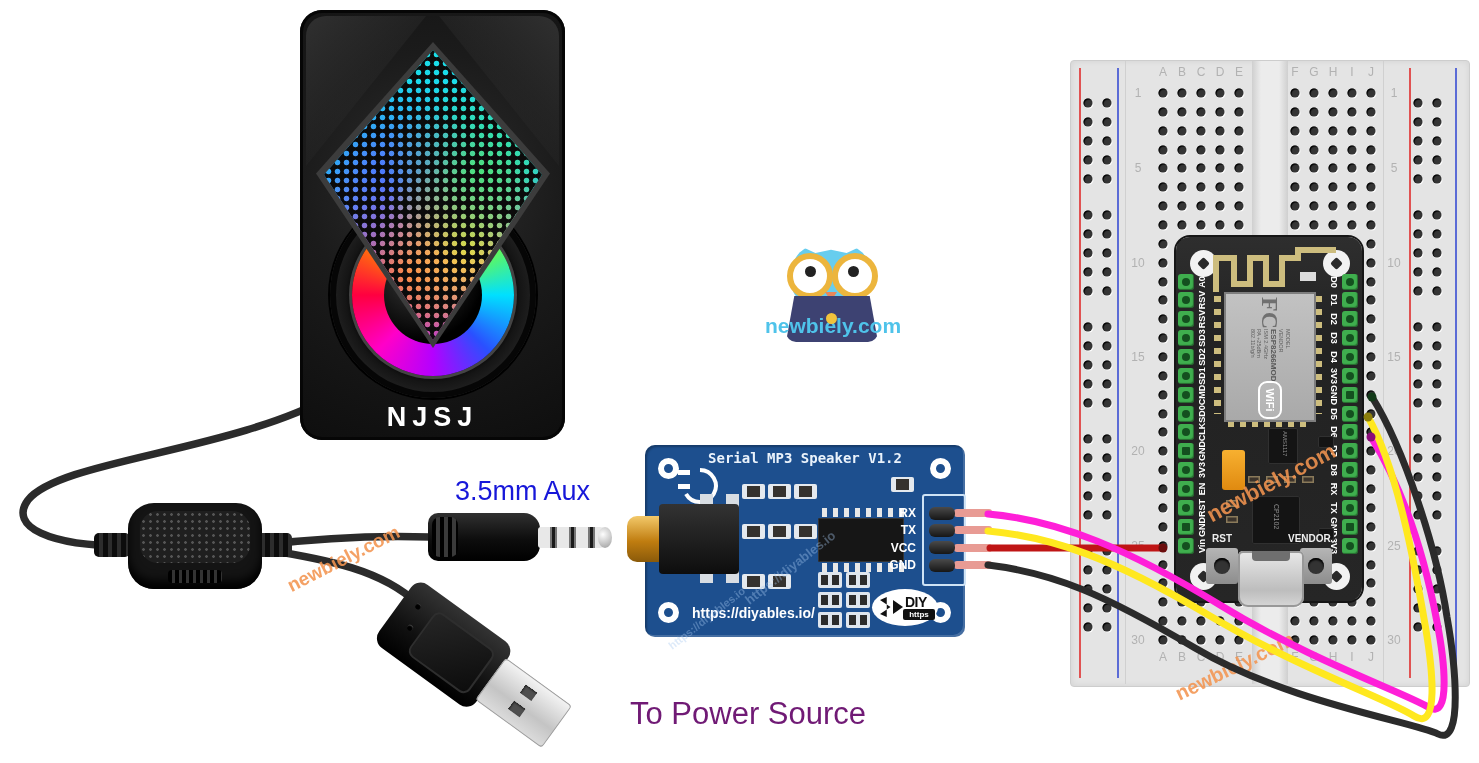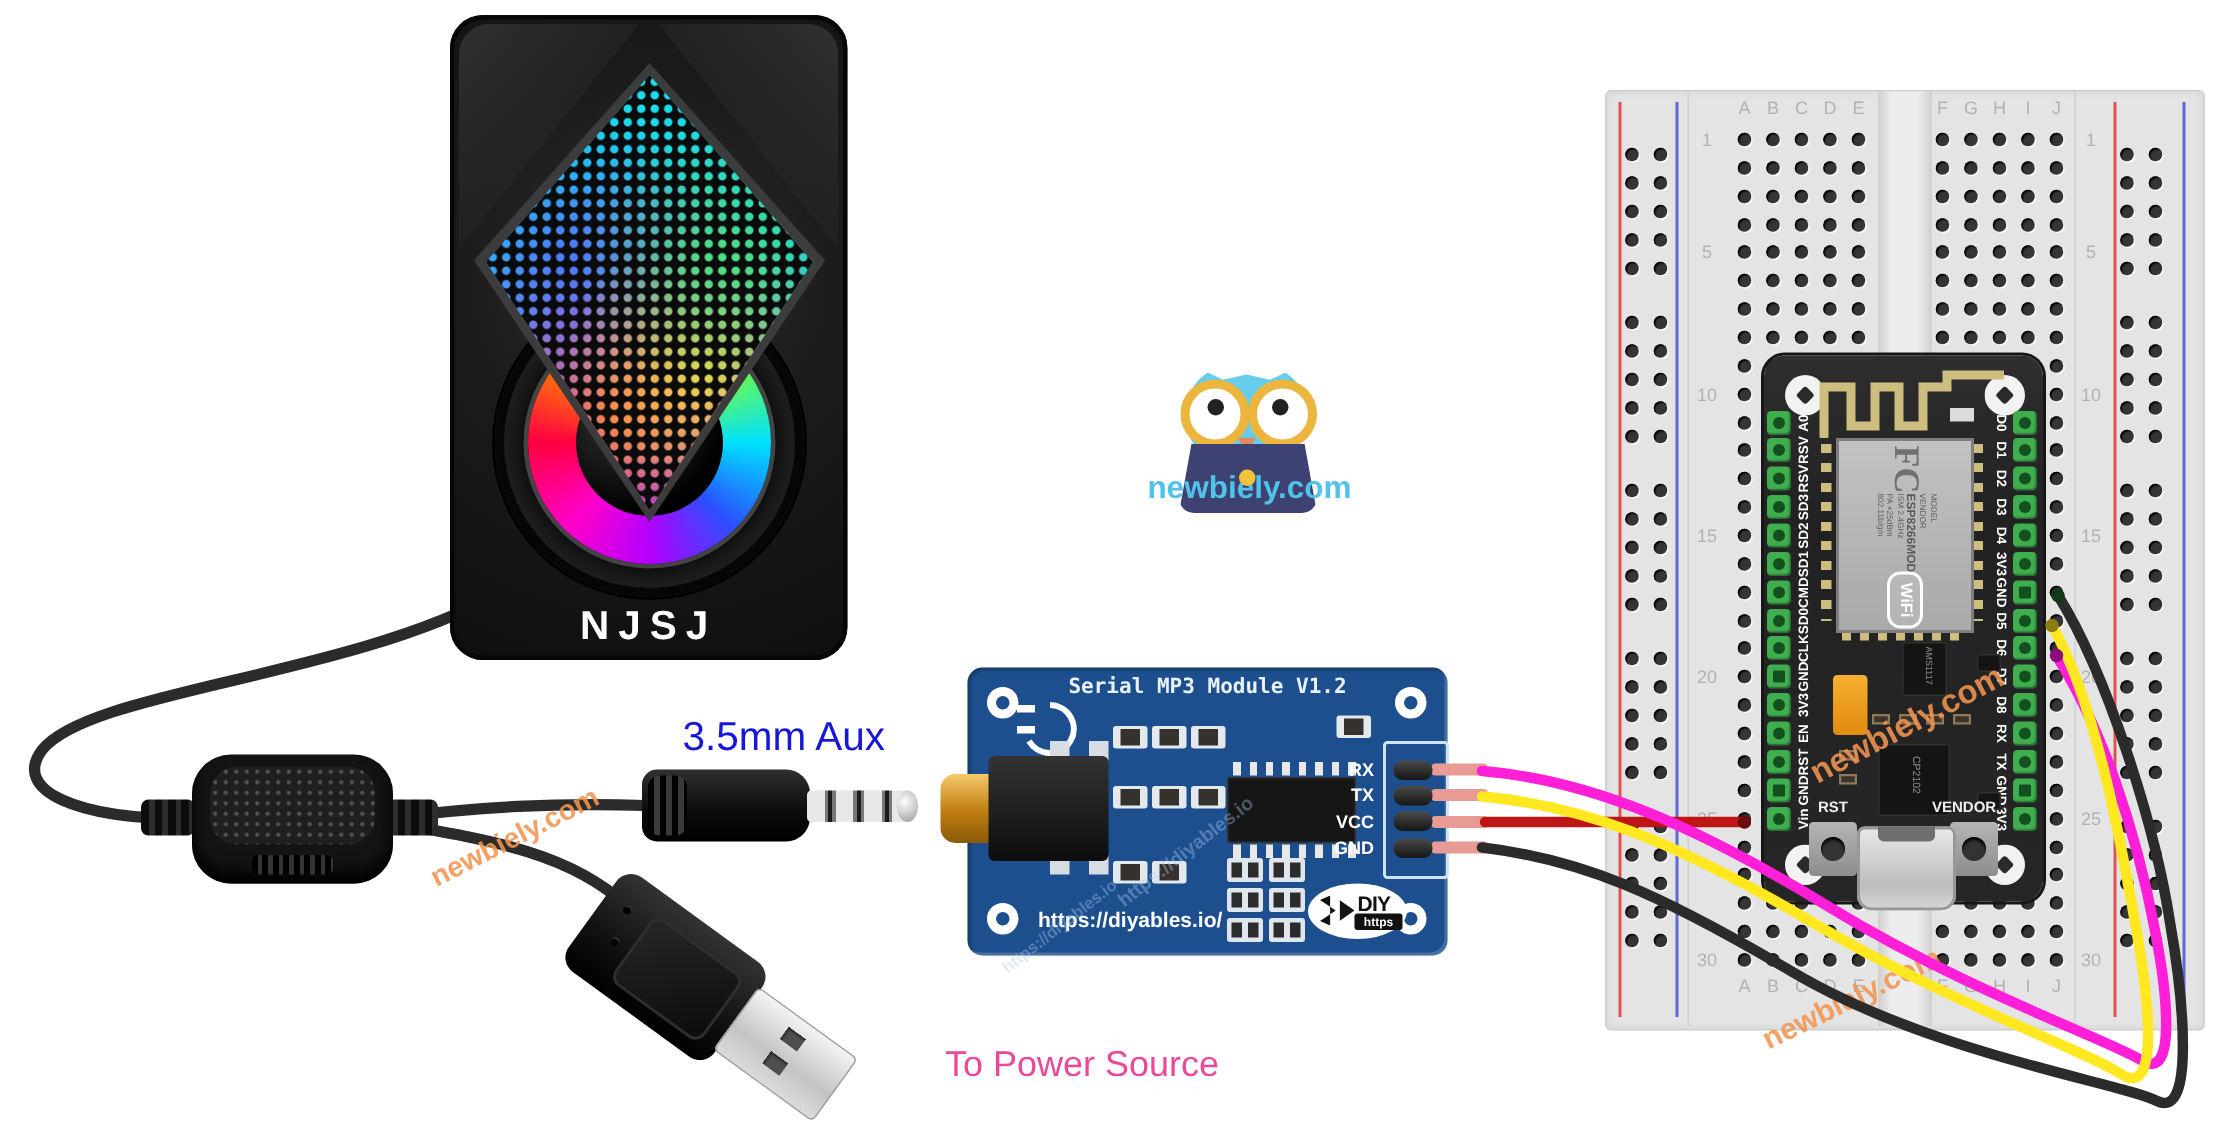--- a/index.html
+++ b/index.html
@@ -215,21 +215,21 @@
   <div class="abs" id="owl-beak" style="z-index:4"></div>
   <div class="abs" id="laptop" style="z-index:5"></div>
   <div class="abs" id="laptop-dot" style="z-index:6"></div>
   <div class="abs" id="site-logo-text" style="z-index:5">newbiely.com</div>
 
   <div class="abs" id="mp3-board" style="z-index:2"></div>
   <div class="mount-hole" style="left:658px;top:458px;z-index:3"></div>
   <div class="mount-hole" style="left:930px;top:458px;z-index:3"></div>
   <div class="mount-hole" style="left:658px;top:602px;z-index:3"></div>
   <div class="mount-hole" style="left:930px;top:602px;z-index:3"></div>
-  <div class="abs" id="mp3-title" style="z-index:3">Serial MP3 Module V1.2</div>
+  <div class="abs" id="mp3-title" style="z-index:3">Serial MP3 Speaker V1.2</div>
   <svg class="layer" width="1479" height="763" style="z-index:3">
     <path d="M 700 470 a 16 16 0 1 1 -14 24" fill="none" stroke="#fff" stroke-width="4"></path>
     <rect x="678" y="470" width="12" height="5" fill="#fff"></rect>
     <rect x="678" y="484" width="12" height="5" fill="#fff"></rect>
   </svg>
   <div class="abs" id="jack-barrel" style="z-index:4"></div>
   <div class="abs" id="jack-body" style="z-index:4"></div>
   <div class="jack-tab" style="left:700px;top:494px;z-index:3"></div>
   <div class="jack-tab" style="left:726px;top:494px;z-index:3"></div>
   <div class="jack-tab" style="left:700px;top:570px;z-index:3"></div>
@@ -903,15 +903,15 @@
     <path d="M 988 514 C 1060 520, 1130 550, 1220 605 C 1310 660, 1405 693, 1428 707 C 1452 722, 1444 658, 1437 622 C 1424 553, 1402 487, 1371 437" fill="none" stroke-width="7" stroke-linecap="round" stroke="#ff1fd8"></path>
     <path d="M 988 531 C 1055 537, 1115 560, 1205 613 C 1297 668, 1390 700, 1414 716 C 1440 733, 1432 667, 1426 630 C 1414 560, 1397 468, 1368 417" fill="none" stroke-width="7" stroke-linecap="round" stroke="#ffe81f"></path>
     <path d="M 988 565 C 1055 573, 1105 595, 1195 648 C 1288 703, 1415 722, 1438 734 C 1464 747, 1455 662, 1447 617 C 1437 550, 1404 448, 1372 397" fill="none" stroke-width="7" stroke-linecap="round" stroke="#2b2b2b"></path>
     <circle cx="1371" cy="437" r="4.5" fill="#8c0c7a"></circle>
     <circle cx="1368" cy="417" r="4.5" fill="#8c7e0c"></circle>
     <circle cx="1372" cy="397" r="4.5" fill="#123a18"></circle>
     <circle cx="1163" cy="548" r="4.5" fill="#6b0d0d"></circle>
   </svg>
 
   <div class="blue-label" style="left: 455px; top: 476px; font-size: 27px; z-index: 8; color: rgb(23, 23, 217);">3.5mm Aux</div>
-  <div class="blue-label" style="left: 630px; top: 696px; font-size: 24px; z-index: 8; color: #ec4899;">To Power Source</div>
+  <div class="blue-label" style="left: 630px; top: 696px; font-size: 31px; z-index: 8; color: #701a75;">To Power Source</div>
 <div class="wm-diy" style="left: 660px; top: 612px; z-index: 4; font-size: 11px;">https://diyables.io</div>
   </div>
 
 </body></html>

